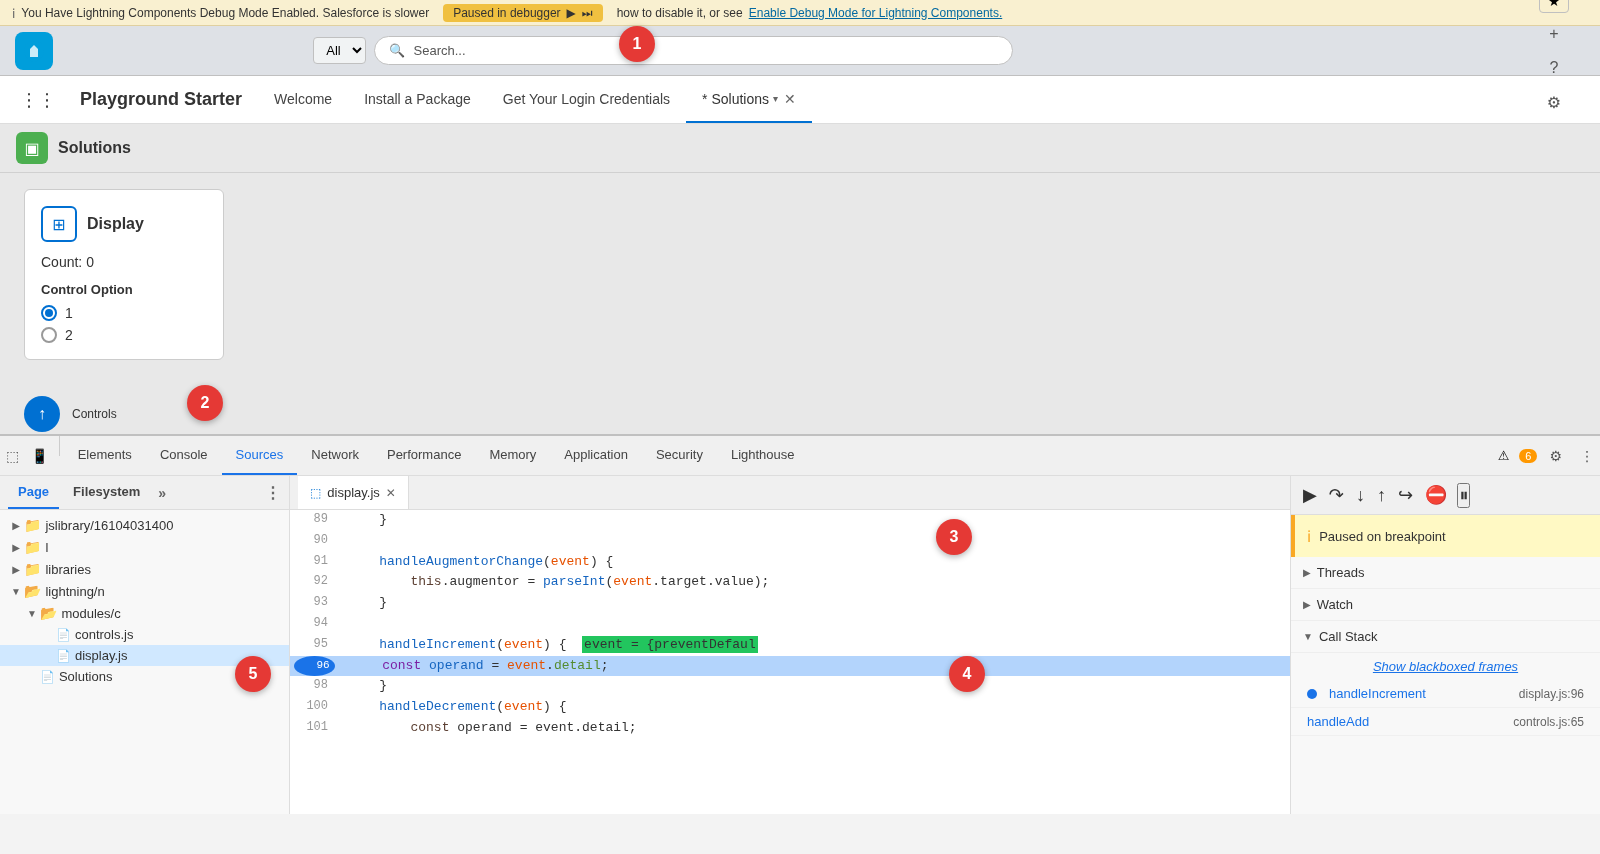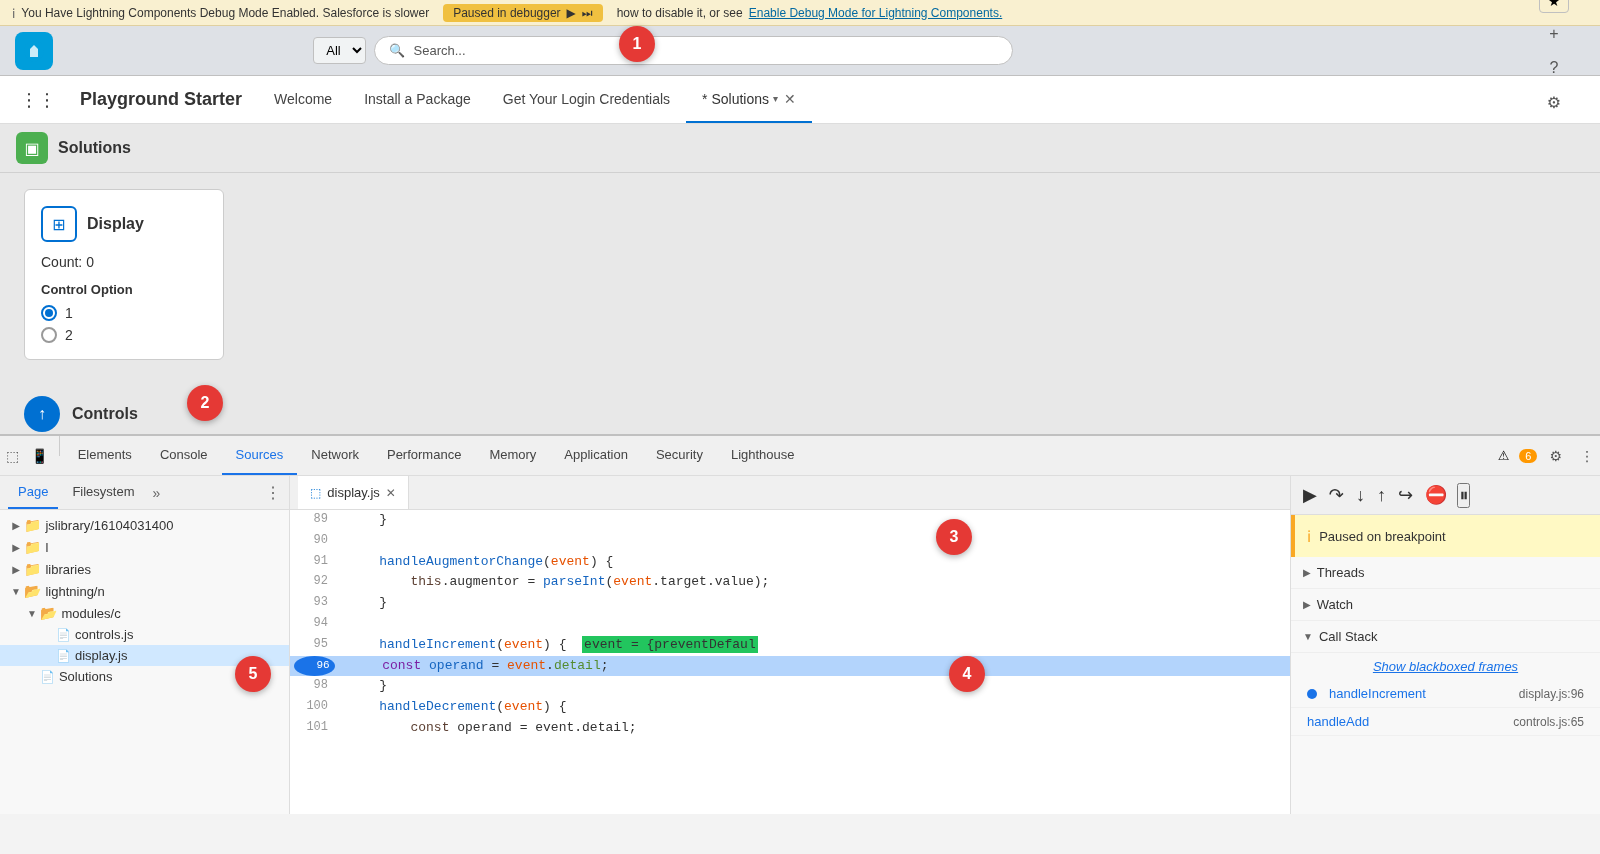--- a/index.html
+++ b/index.html
@@ -168,21 +168,21 @@
     .radio-group { display: flex; flex-direction: column; gap: 6px; }
     .radio-item { display: flex; align-items: center; gap: 8px; font-size: 14px; color: #333; }
     .radio-circle { width: 16px; height: 16px; border-radius: 50%; border: 2px solid #0070d2; display: flex; align-items: center; justify-content: center; }
     .radio-circle.checked::after { content: ''; width: 8px; height: 8px; background: #0070d2; border-radius: 50%; }
     .radio-circle.unchecked { border-color: #999; }
 
     .controls-section {
       display: flex; align-items: center; gap: 12px; margin-top: 20px;
     }
     .controls-icon { width: 36px; height: 36px; background: #0070d2; border-radius: 50%; display: flex; align-items: center; justify-content: center; font-size: 16px; color: white; }
-    .controls-title { font-size: 16px; font-weight: 700; color: #333; }
+    .controls-title { font-size: 12px; font-weight: 400; color: #333; }
 
     
     .num-circle {
       width: 36px; height: 36px; background: #e53935; border-radius: 50%;
       color: white; font-size: 16px; font-weight: bold;
       display: flex; align-items: center; justify-content: center;
       position: absolute; z-index: 10;
       box-shadow: 0 2px 6px rgba(0,0,0,0.3);
     }
 
@@ -222,21 +222,21 @@
     
     .file-tree-panel {
       width: 290px;
       border-right: 1px solid #ddd;
       background: #f8f8f8;
       display: flex;
       flex-direction: column;
       overflow: hidden;
     }
     .file-tree-tabs {
-      display: flex; align-items: center; background: #f0f0f0; border-bottom: 1px solid #ddd; height: 34px; padding: 0 8px; gap: 4px;
+      display: flex; align-items: center; background: #f0f0f0; border-bottom: 1px solid #ddd; height: 34px; padding: 0 8px; gap: 4px; font-weight: bold;
     }
     .file-tree-tab {
       padding: 0 10px; font-size: 13px; color: #444; cursor: pointer; height: 100%; display: flex; align-items: center; border-bottom: 2px solid transparent;
     }
     .file-tree-tab.active { color: #1a73e8; border-bottom: 2px solid #1a73e8; }
     .file-tree-more { margin-left: 4px; cursor: pointer; font-size: 14px; color: #666; }
     .file-tree-menu { margin-left: auto; cursor: pointer; color: #666; font-size: 16px; }
 
     .file-tree { flex: 1; overflow-y: auto; padding: 4px 0; }
     .tree-item {

